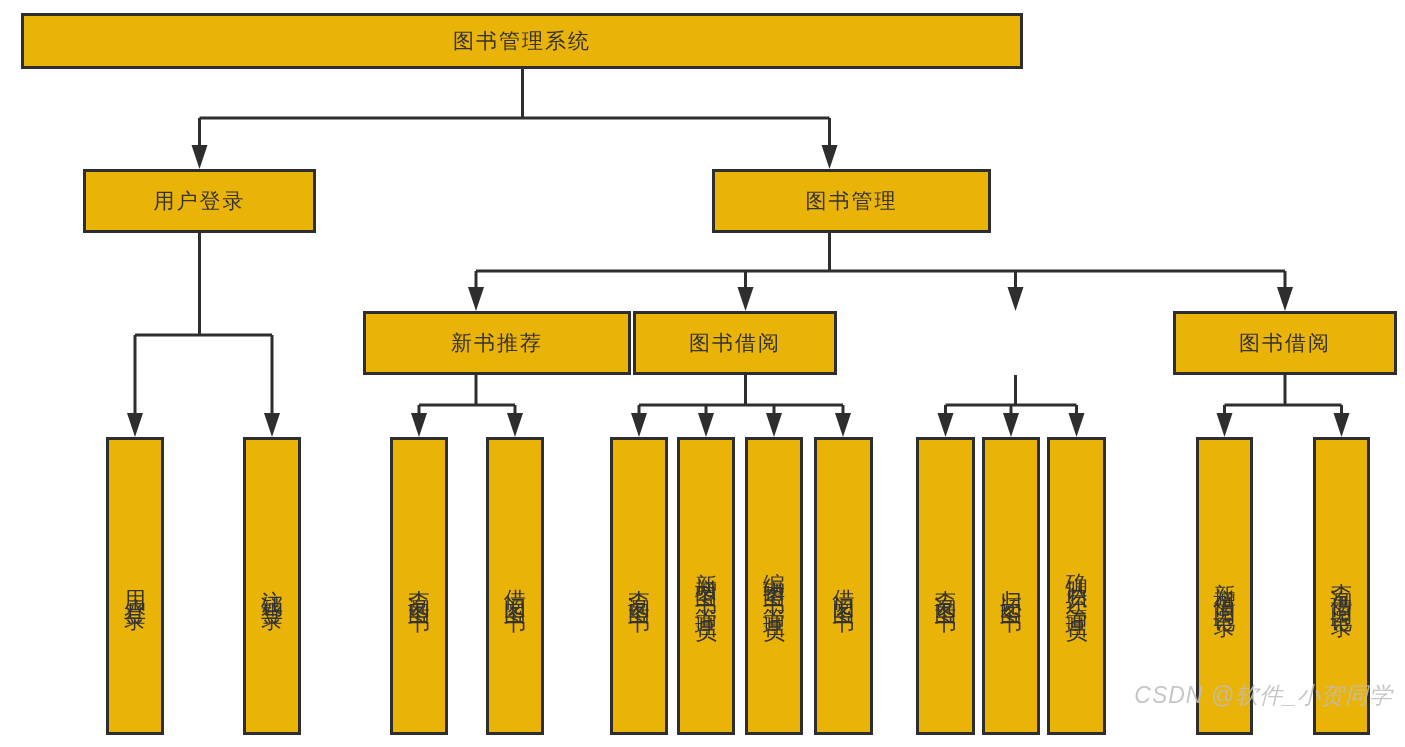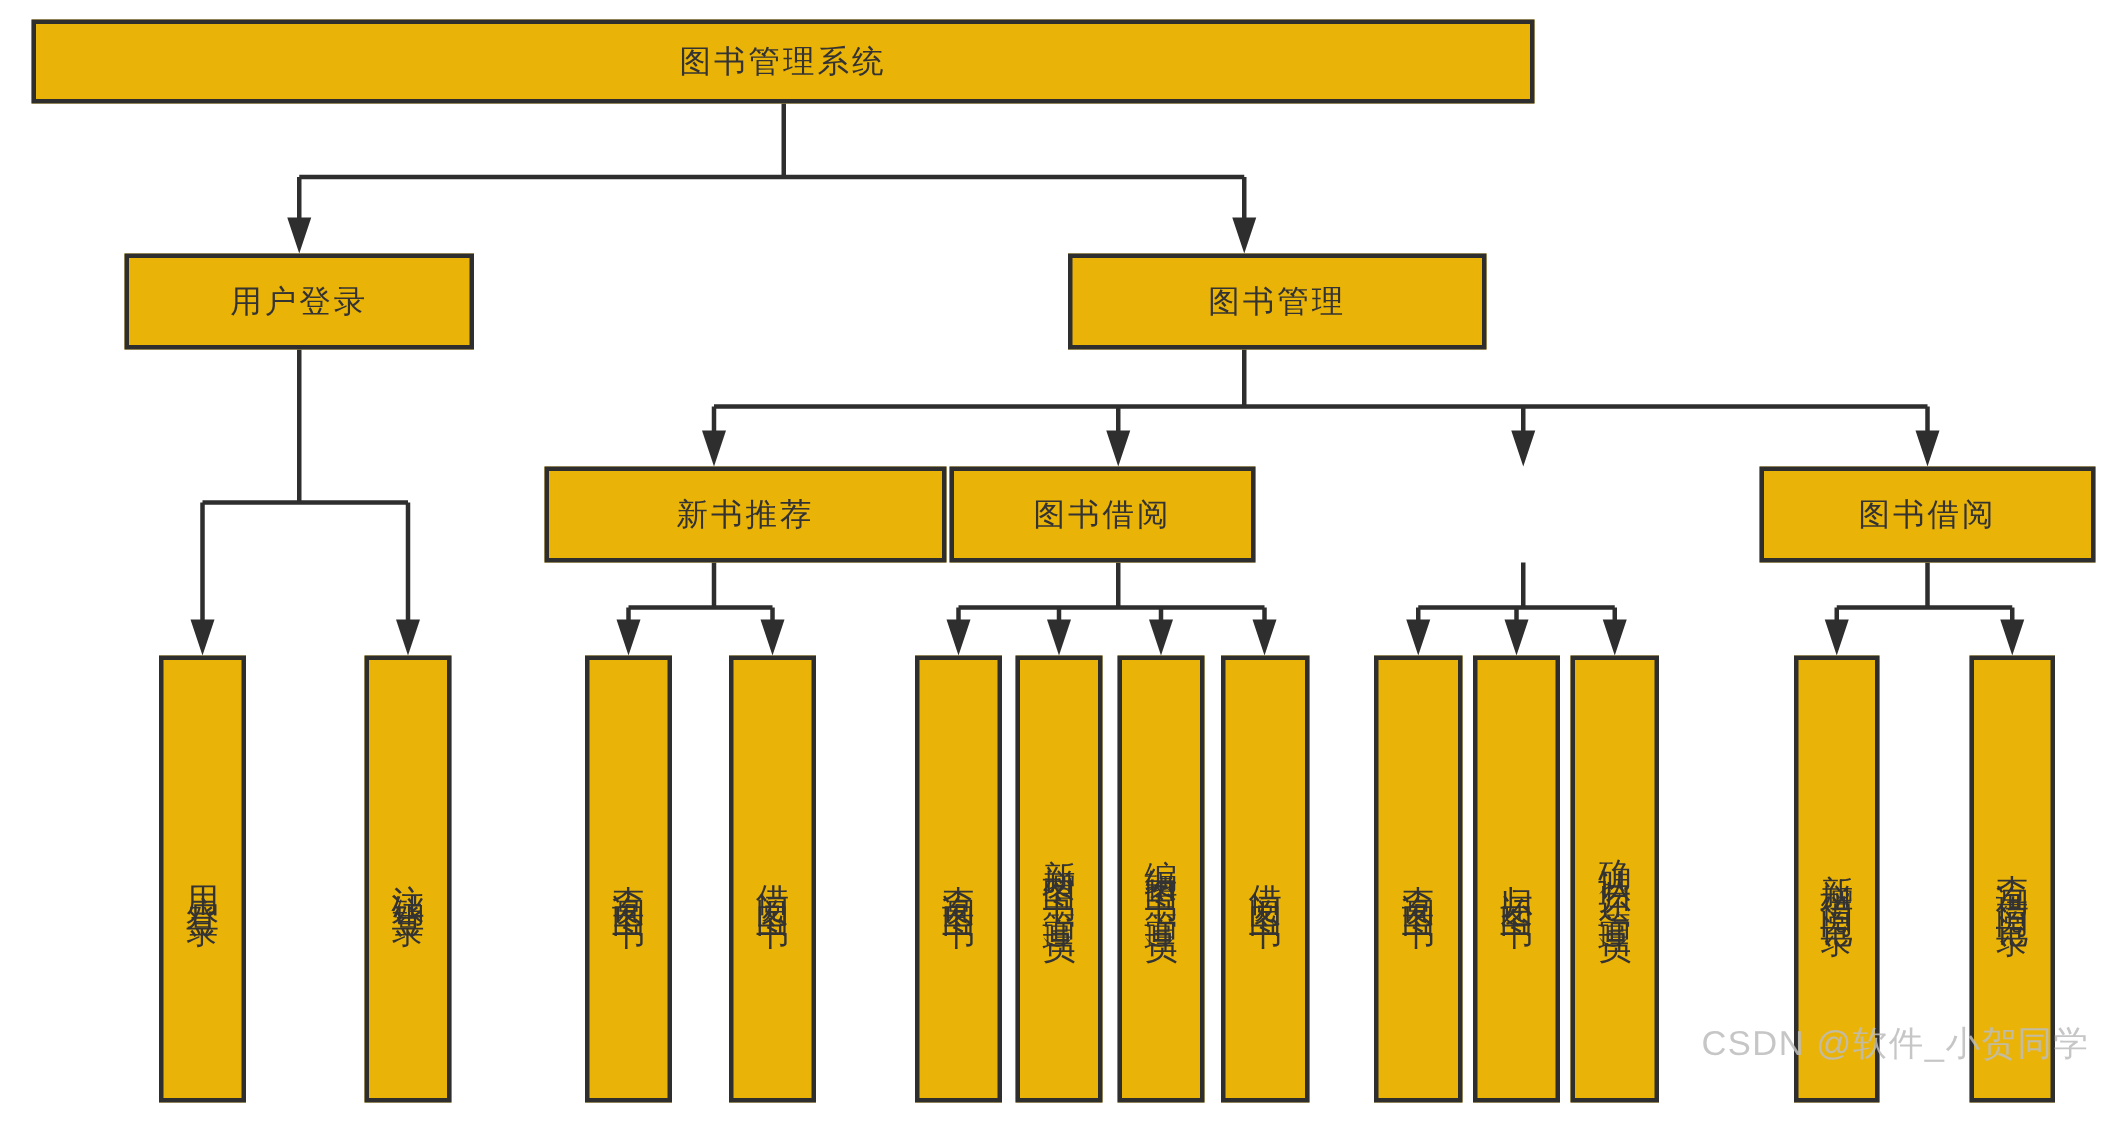--- a/index.html
+++ b/index.html
@@ -38,20 +38,21 @@
   .watermark{
     position:absolute;
     top:680px;
     right:12px;
     font-size:23px;
     letter-spacing:1px;
     color:#bdbdbd;
     opacity:0.85;
     z-index:5;
     white-space:nowrap;
+    font-style:italic;
   }
 </style>
 </head>
 <body>
 
 <div class="canvas">
 
   <svg class="connector-layer" width="1405" height="747" viewBox="0 0 1405 747" xmlns="http://www.w3.org/2000/svg">
     <g stroke="#2e2e2e" stroke-width="3" fill="none">
 

